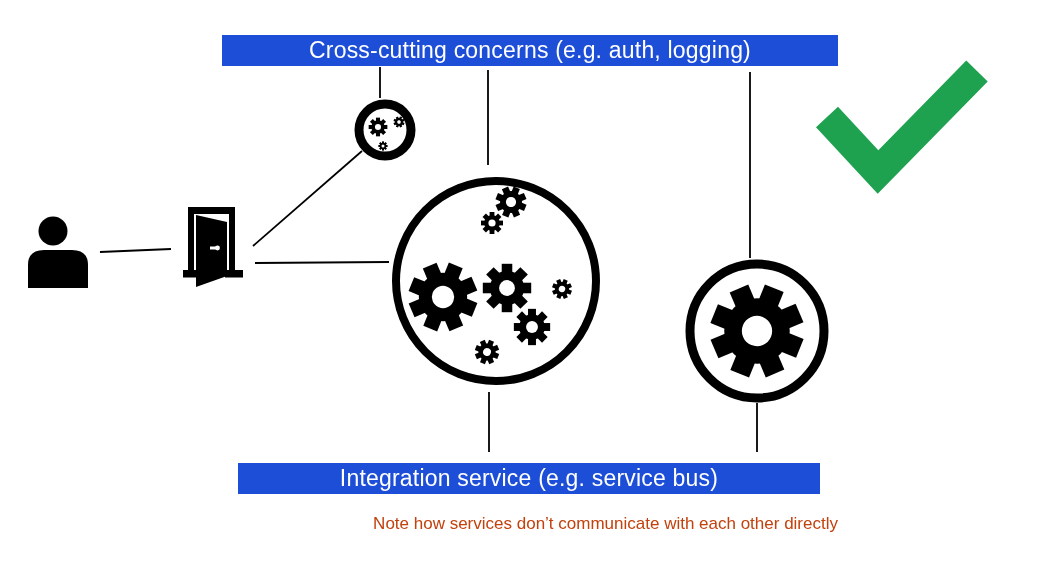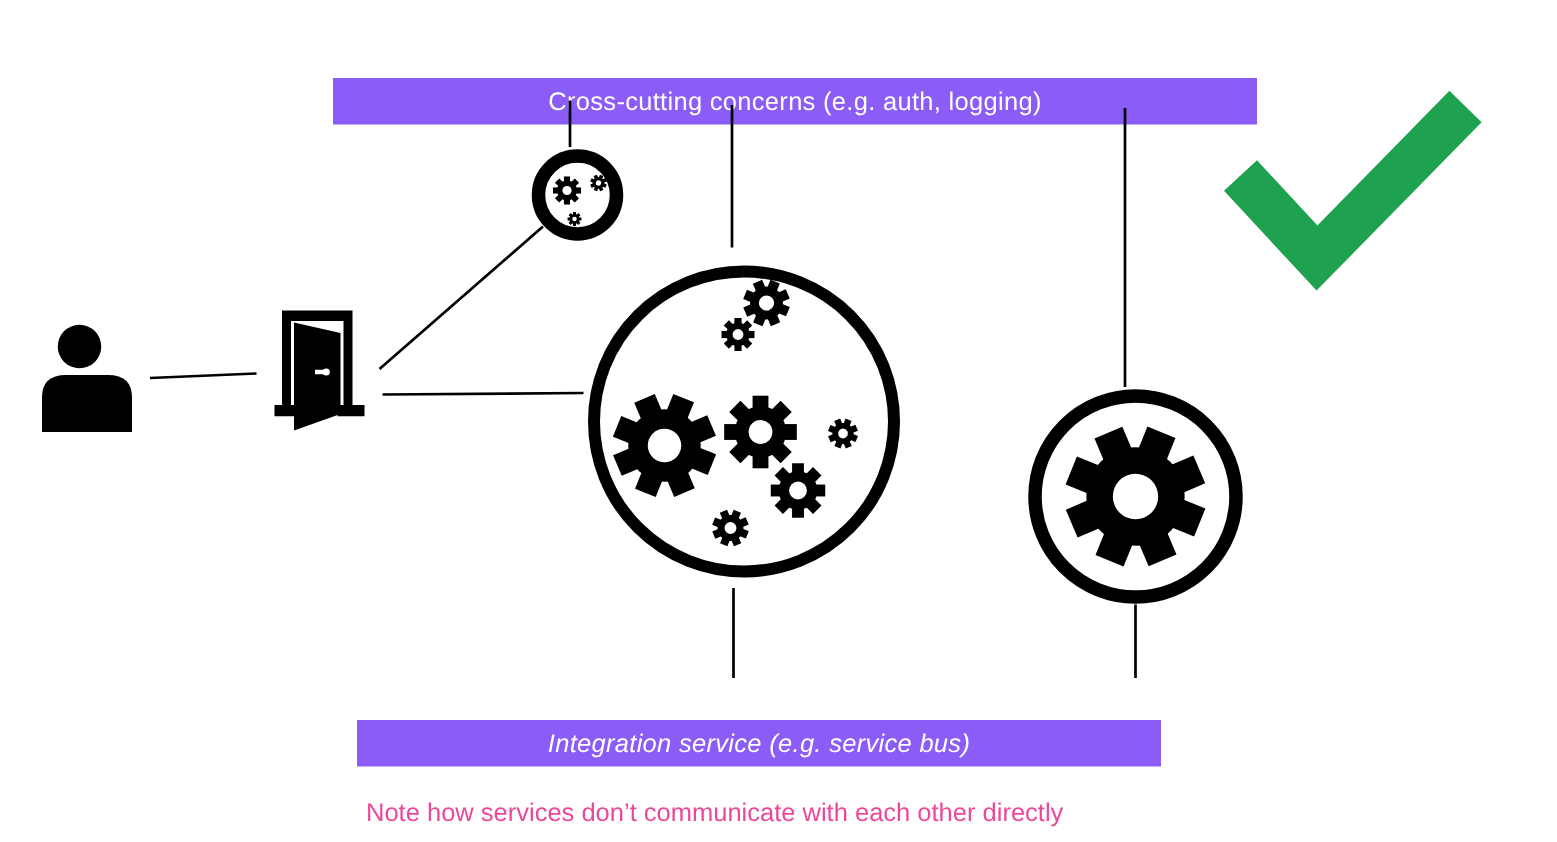--- a/index.html
+++ b/index.html
@@ -1,33 +1,33 @@
 <!DOCTYPE html>
 <html><head>
 <meta charset="utf-8">
 <style>
   html,body{margin:0;padding:0;background:#fff;}
   .canvas{
     position:relative;width:1038px;height:561px;background:#ffffff;
     font-family:"Liberation Sans", sans-serif;overflow:hidden;color:#000;
   }
   .bar{
-    position:absolute;background:#8b5cf6;color:#fff;
+    position:absolute;background:#1d4ed8;color:#fff;
     display:flex;align-items:center;justify-content:center;
-    font-size:17px;letter-spacing:.2px;margin-top:17px;
+    font-size:23px;letter-spacing:.2px;
   }
   .bar-top{left:222px;top:35px;width:616px;height:31px;}
-  .bar-bottom{left:238px;top:463px;width:536px;height:31px;font-style:italic;}
+  .bar-bottom{left:238px;top:463px;width:582px;height:31px;}
   .gateway-label{
     position:absolute;left:151px;top:288px;width:120px;
     text-align:center;font-size:17px;color:#000;
   }
   .note{
-    position:absolute;left:244px;top:532px;width:594px;
-    text-align:left;font-size:17px;color:#ec4899;
+    position:absolute;left:244px;top:514px;width:594px;
+    text-align:right;font-size:17px;color:#c2410c;
   }
   svg.layer{position:absolute;left:0;top:0;}
 </style>
 </head>
 <body>
 
 <div class="canvas">
 
   <div class="bar bar-top">
     <span>Cross-cutting concerns (e.g. auth, logging)</span>

